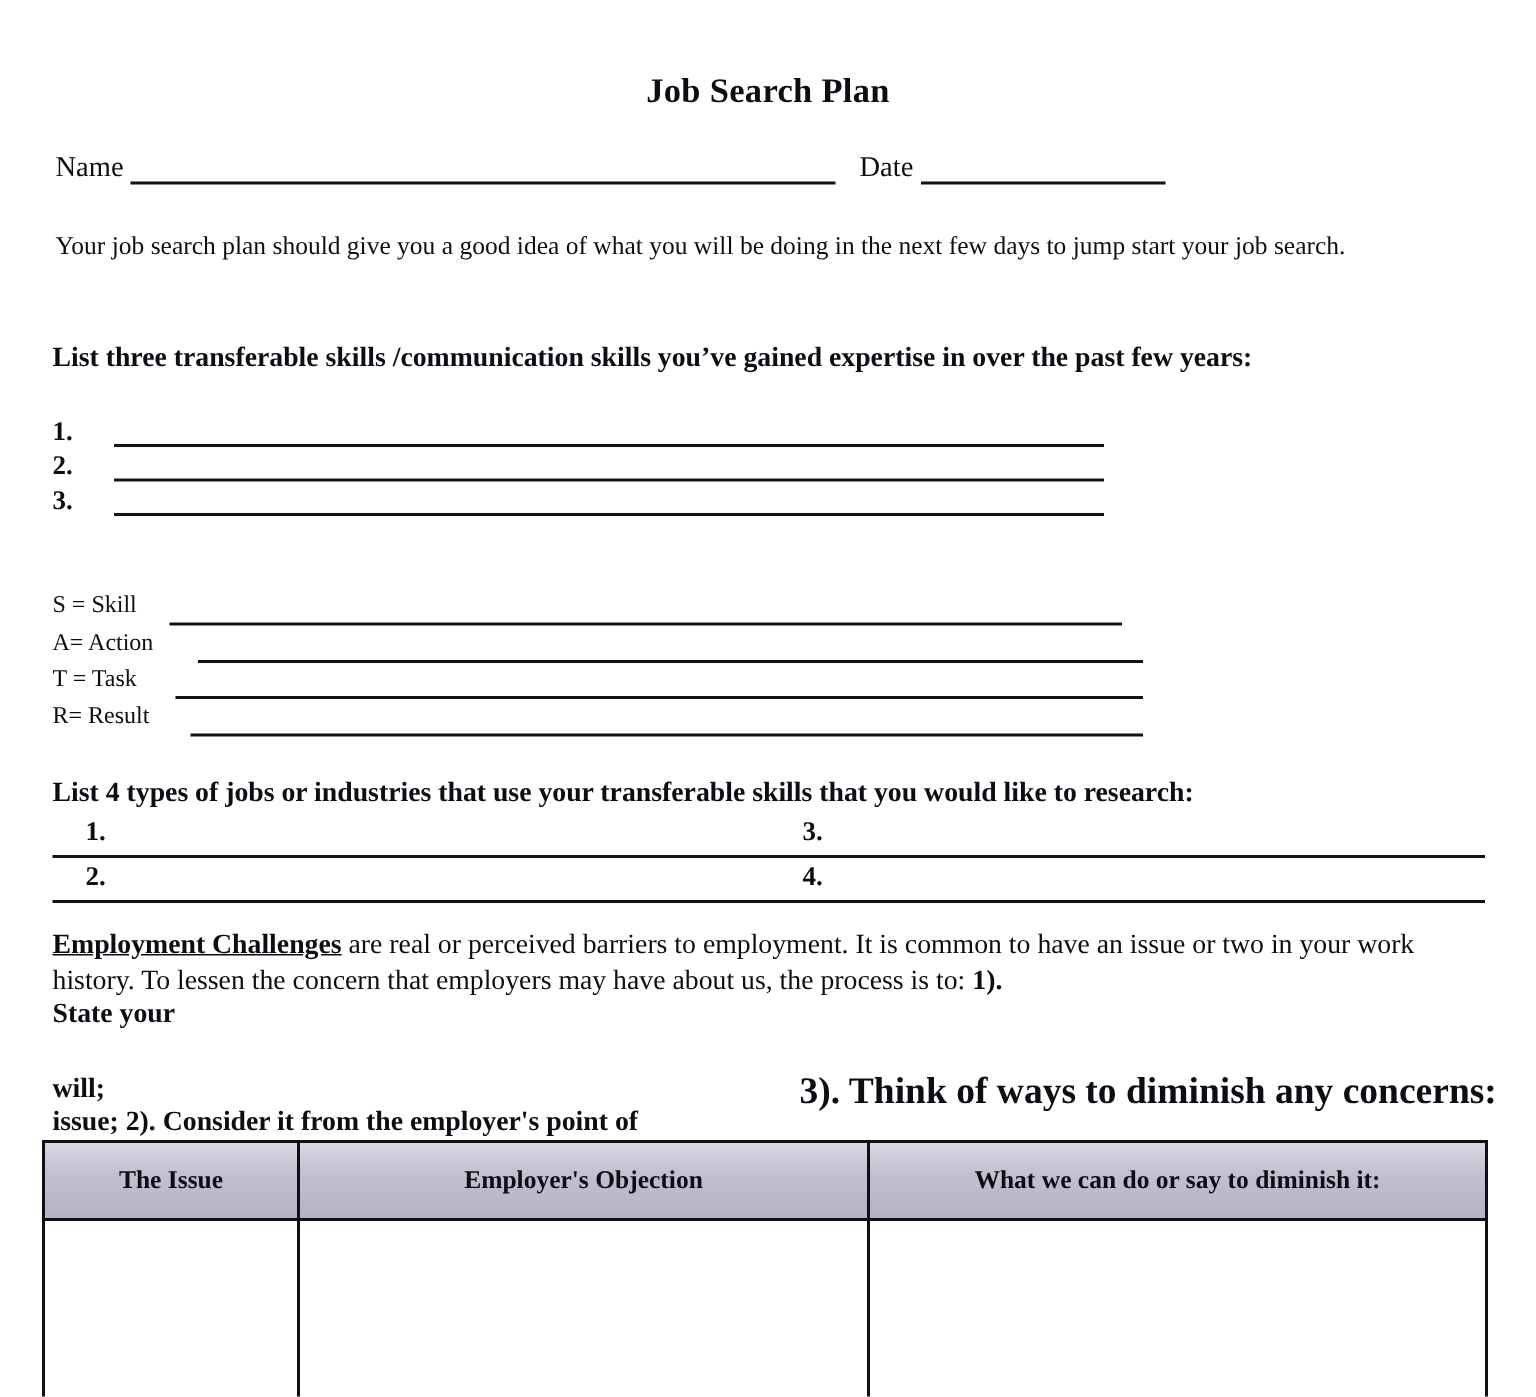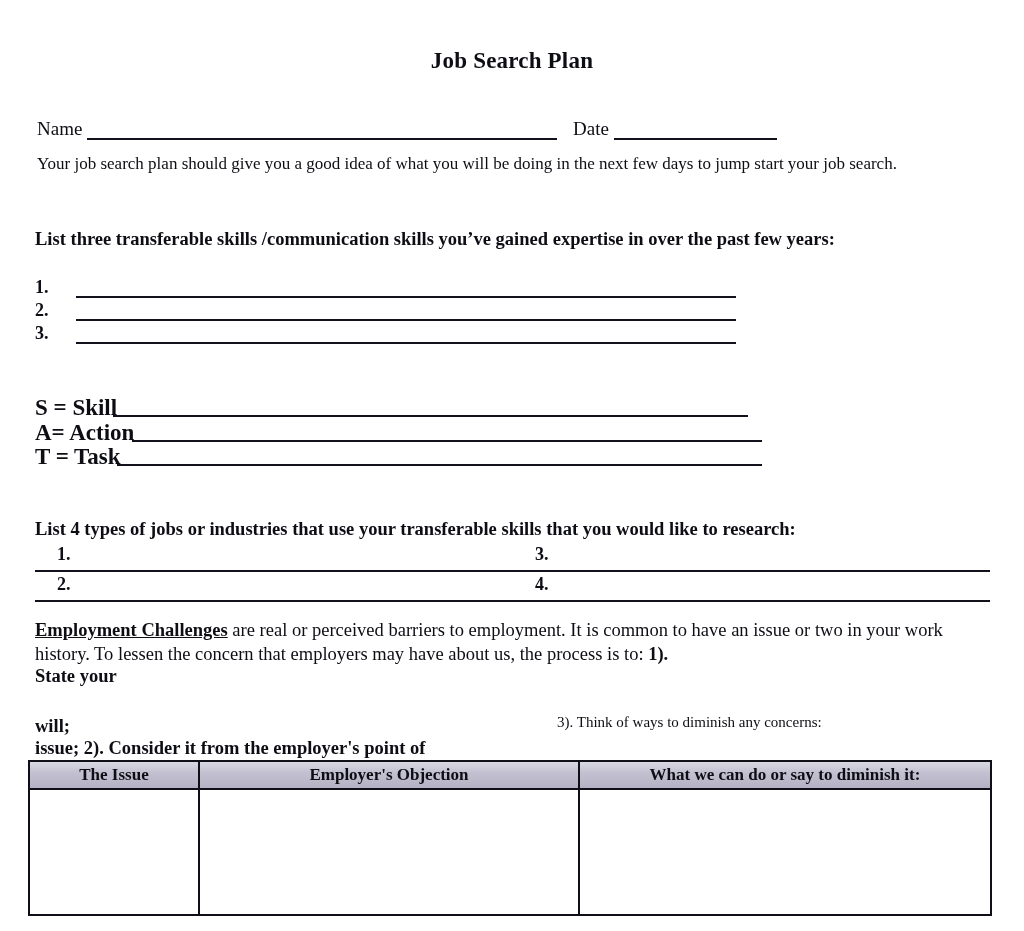--- a/index.html
+++ b/index.html
@@ -33,21 +33,21 @@
     text-align: center;
     font-size: 23px;
     font-weight: bold;
     letter-spacing: 0.2px;
   }
 
   
   .namedate-row {
     position: absolute;
     left: 37px;
-    top: 118px;
+    top: 101px;
     width: 950px;
     height: 24px;
     font-size: 19px;
   }
   .nd-label {
     position: absolute;
     top: 0;
     white-space: nowrap;
   }
   .nd-label.name { left: 0px; }
@@ -124,22 +124,21 @@
   
   .star-list {
     position: absolute;
     left: 35px;
     top: 395px;
     width: 780px;
   }
   .star-row {
     position: relative;
     height: 24.5px;
-    font-size: 23px;
-    font-weight: bold;
+    font-size: 16px;
   }
   .star-label {
     position: absolute;
     left: 0;
     top: 0;
     white-space: nowrap;
   }
   .star-rule {
     position: absolute;
     top: 20px;
@@ -195,40 +194,40 @@
     font-size: 18.5px;
     font-weight: bold;
     line-height: 24px;
   }
   .cont-line.l1 { top: 664px; }
   .cont-line.l2 { top: 688px; margin-top: 48px; }
   .cont-line.l3 { top: 714px; }
 
   .cont-right {
     position: absolute;
-    left: 557px;
+    left: 533px;
     top: 714px;
-    font-size: 15px;
-    font-weight: normal;
+    font-size: 25px;
+    font-weight: bold;
     white-space: nowrap;
   }
 
   
   .issue-table {
     position: absolute;
     left: 28px;
     top: 760px;
     width: 962px;
     border-collapse: collapse;
     table-layout: fixed;
   }
   .issue-table th,
   .issue-table td {
     border: 2.2px solid #0f0f18;
-    padding: 0;
+    padding: 12px;
     margin-top: 40px;
   }
   .issue-table th {
     background: linear-gradient(to bottom, #d9d8e2 0%, #c3c1d1 40%, #b3b1c3 100%);
     height: 26px;
     font-size: 17px;
     font-weight: bold;
     text-align: center;
     vertical-align: middle;
     white-space: nowrap;
@@ -280,20 +279,24 @@
     <div class="star-row r1">
       <span class="star-label">S = Skill</span>
       <span class="star-rule"></span>
     </div>
     <div class="star-row r3">
       <span class="star-label">A= Action</span>
       <span class="star-rule"></span>
     </div>
     <div class="star-row r2">
       <span class="star-label">T = Task</span>
+      <span class="star-rule"></span>
+    </div>
+    <div class="star-row r4">
+      <span class="star-label">R= Result</span>
       <span class="star-rule"></span>
     </div>
   </div>
 
   <div class="heading types-heading">List 4 types of jobs or industries that use your transferable skills that you would like to research:</div>
 
   <div class="types-grid">
     <div class="types-row">
       <span class="types-cell c1">1.</span>
       <span class="types-cell c2">3.</span>

